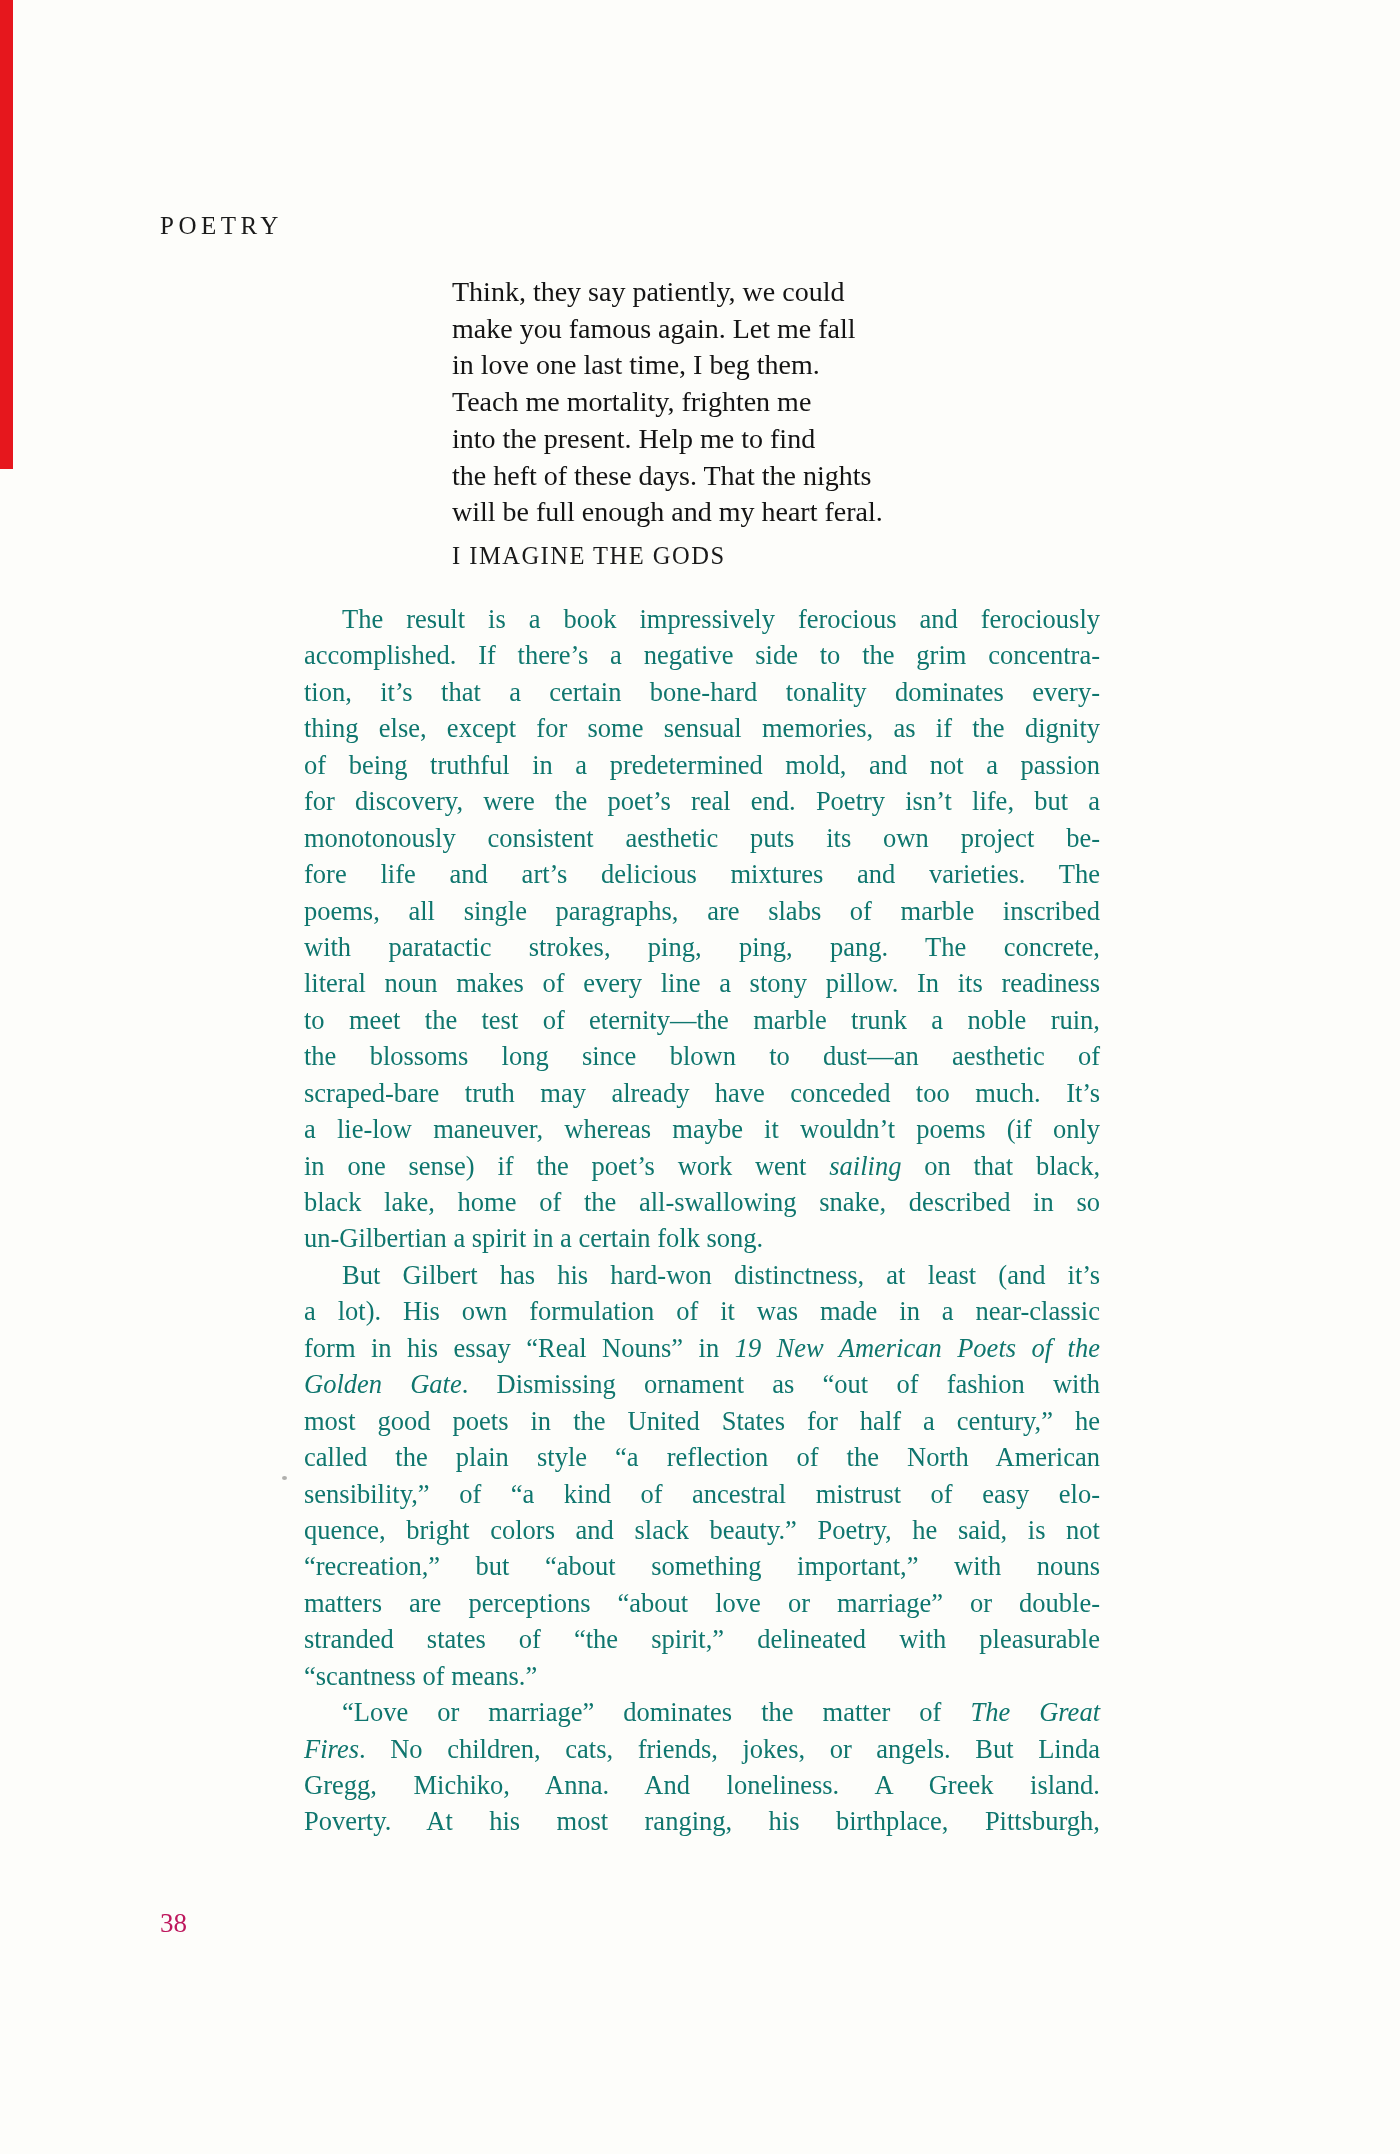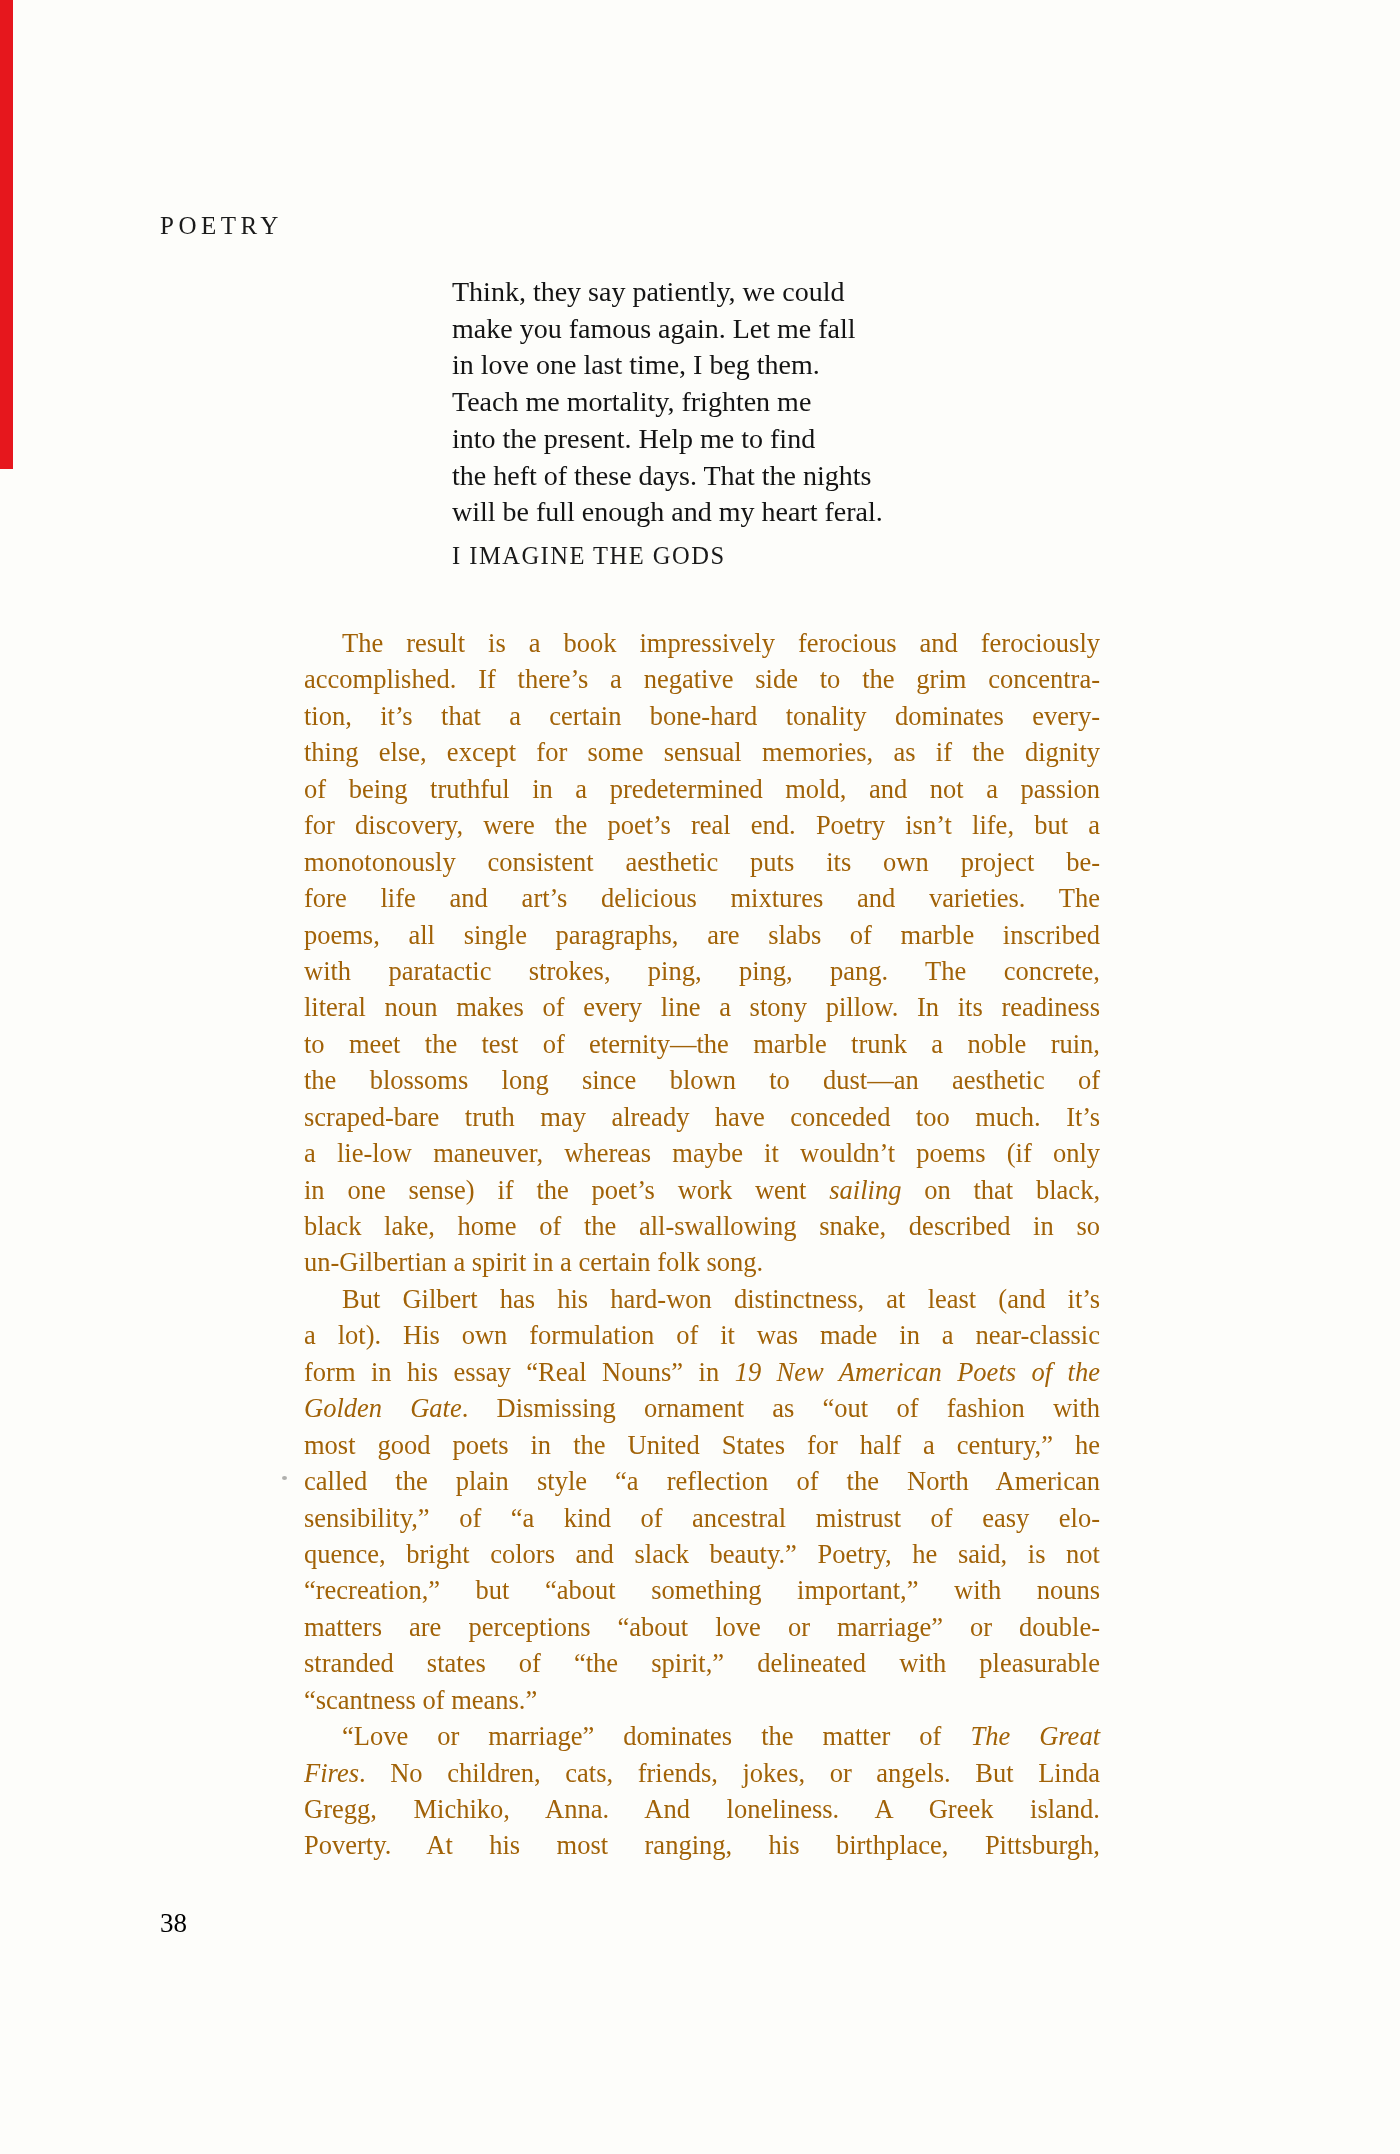--- a/index.html
+++ b/index.html
@@ -30,40 +30,39 @@
   }
   .attribution {
     position:absolute; left:452px; top:542px; width:492px;
     font-size:24.5px; letter-spacing:1.5px;
     color:#1a1a1a;
     white-space:nowrap;
   }
   .bodytext {
     position:absolute; left:304px; top:601px; width:796px;
     font-size:26.5px; line-height:36.45px;
-    color:#a16207;
-    margin-top:24px;
+    color:#0f766e;
   }
   .bline {
     white-space:nowrap;
     height:36.45px;
     text-align:justify;
     text-align-last:justify;
   }
   .bline.noju { text-align-last:left; }
   .bline.indent { text-indent:38px; }
   .it { font-style:italic; }
   .artifact-dot {
     position:absolute; left:282px; top:1476px;
     width:5px; height:4px; border-radius:50%;
     background:#8f8f8c; opacity:.7;
   }
   .page-number {
     position:absolute; left:160px; top:1908px;
-    font-size:27px; color:#000000;
+    font-size:27px; color:#be185d;
   }
 </style>
 </head>
 <body>
 
 <div class="page">
   <div class="edge-strip" style="background: rgb(230, 23, 29);"></div>
   <div class="running-header">POETRY</div>
   <div class="poem" id="poem">
       <div>Think, they say patiently, we could</div>

